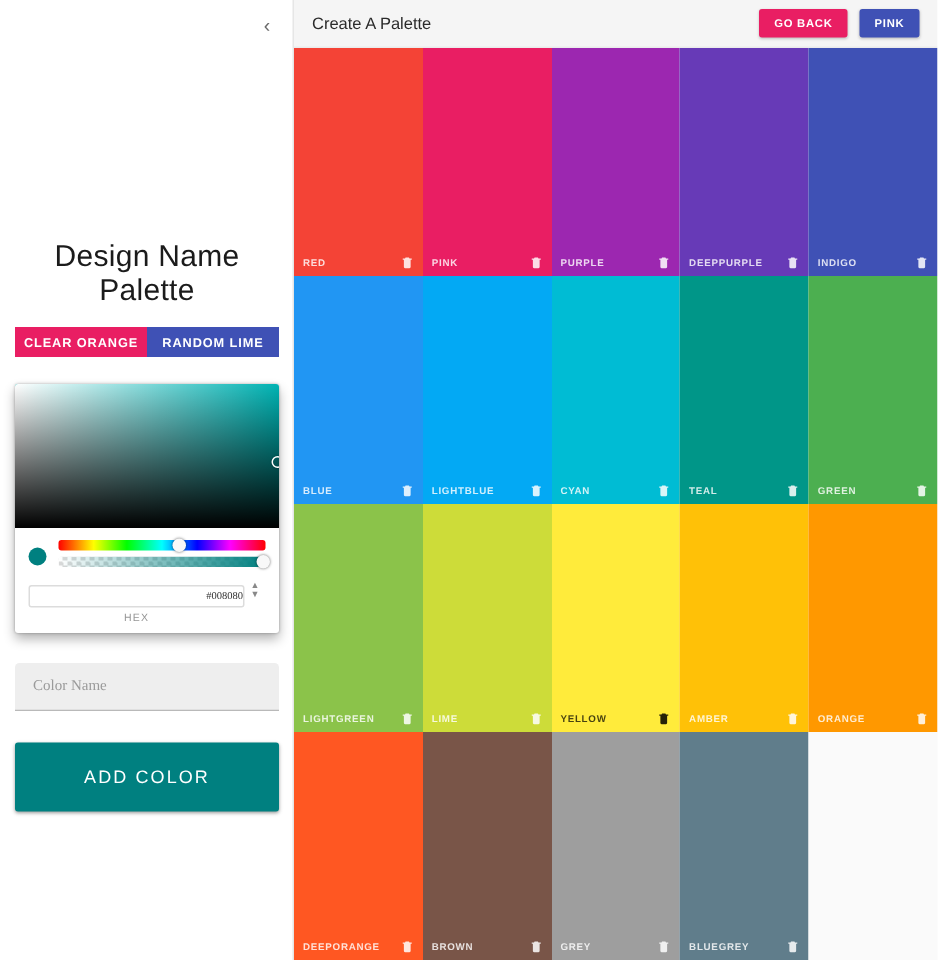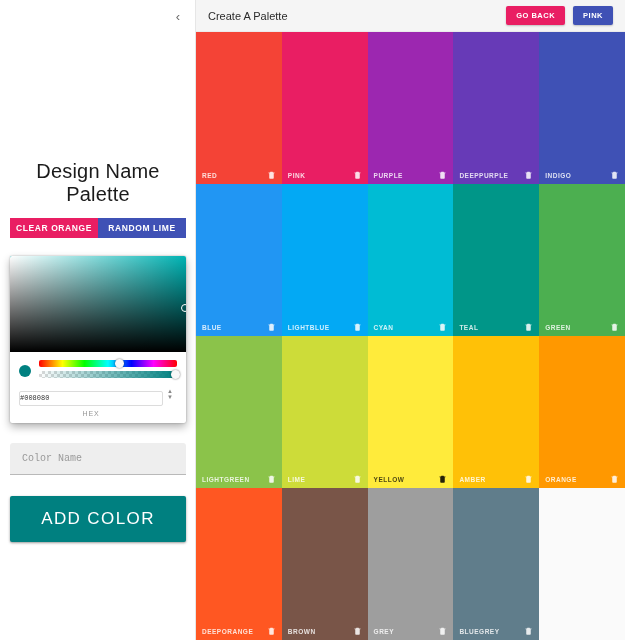--- a/index.html
+++ b/index.html
@@ -84,45 +84,45 @@
   }
   .slider-handle {
     position: absolute; top: -1px; width: 9px; height: 9px;
     border-radius: 50%; background: #f8f8f8;
     box-shadow: 0 0 2px rgba(0,0,0,.6);
   }
   .hex-area { padding: 4px 9px 6px 9px; display: flex; align-items: flex-start; }
   .hex-wrap { flex: 1 1 auto; }
   .hex-input {
     width: 100%; height: 15px; border: 1px solid #dcdcdc;
-    border-radius: 2px; font-size: 7px; text-align: left;
-    color: #333; font-family: Liberation Mono, monospace; outline: none; padding: 0;
+    border-radius: 2px; font-size: 7px; text-align: right;
+    color: #333; font-family: Liberation Serif, serif; outline: none; padding: 0;
   }
   .hex-label {
     text-align: center; font-size: 7px; color: #969696;
     letter-spacing: .8px; margin-top: 4px;
   }
   .spinner {
     width: 14px; display: flex; flex-direction: column; align-items: center;
     justify-content: center; color: #888; font-size: 6px; line-height: 6px;
     padding-top: 2px; cursor: pointer;
   }
 
   
   .name-field {
     margin-top: 20px; width: 100%; height: 32px;
     background: #eeeeee; border: none; border-bottom: 1px solid #b9b9b9;
     border-radius: 3px 3px 0 0; padding: 0 12px;
-    font-size: 10px; color: #5c5c5c; font-family: Liberation Mono, monospace; outline: none;
+    font-size: 10px; color: #5c5c5c; font-family: Liberation Serif, serif; outline: none;
   }
   .name-field::placeholder { color: #9a9a9a; }
   .add-btn {
     margin-top: 21px; width: 100%; height: 46px;
     background: #008080; color: #fff; border: none; border-radius: 2px;
-    font-size: 17px; letter-spacing: 1.4px; cursor: pointer;
+    font-size: 12px; letter-spacing: 1.4px; cursor: pointer;
     font-family: inherit; font-weight: 400;
     box-shadow: 0 1px 3px rgba(0,0,0,.25), 0 1px 2px rgba(0,0,0,.18);
   }
 
   
   .main { flex: 1 1 auto; height: 640px; display: flex; flex-direction: column; }
   .appbar {
     height: 32px; background: #f5f5f5; flex: 0 0 32px;
     display: flex; align-items: center; padding: 0 12px;
     border-bottom: 1px solid #ebebeb;

